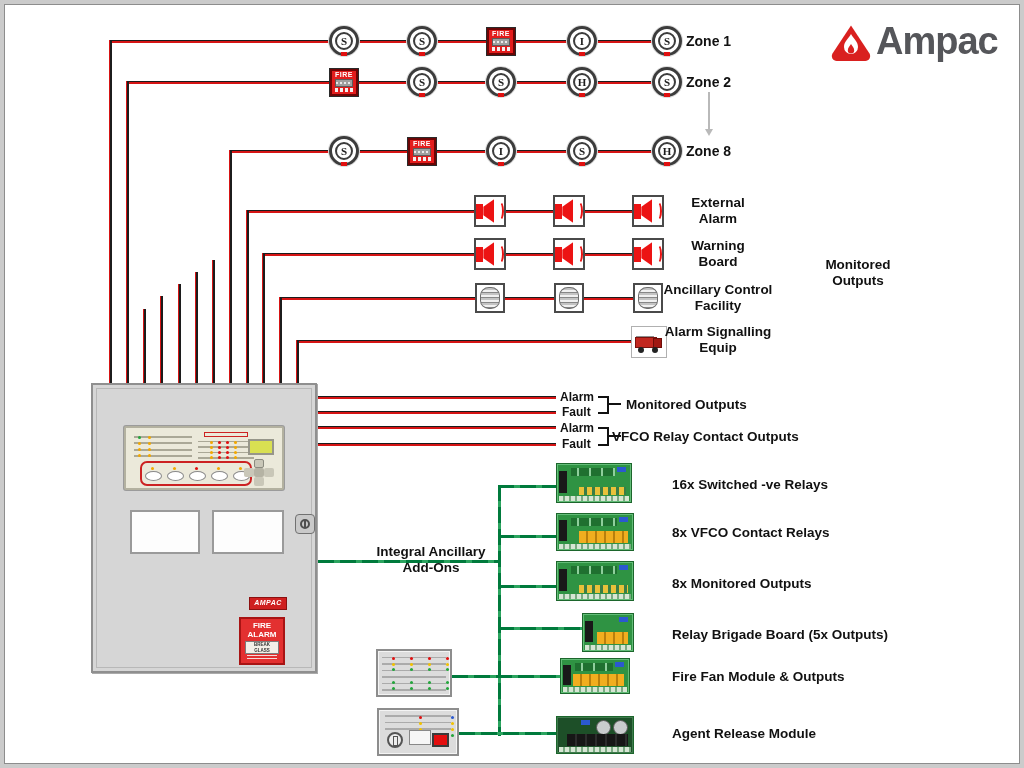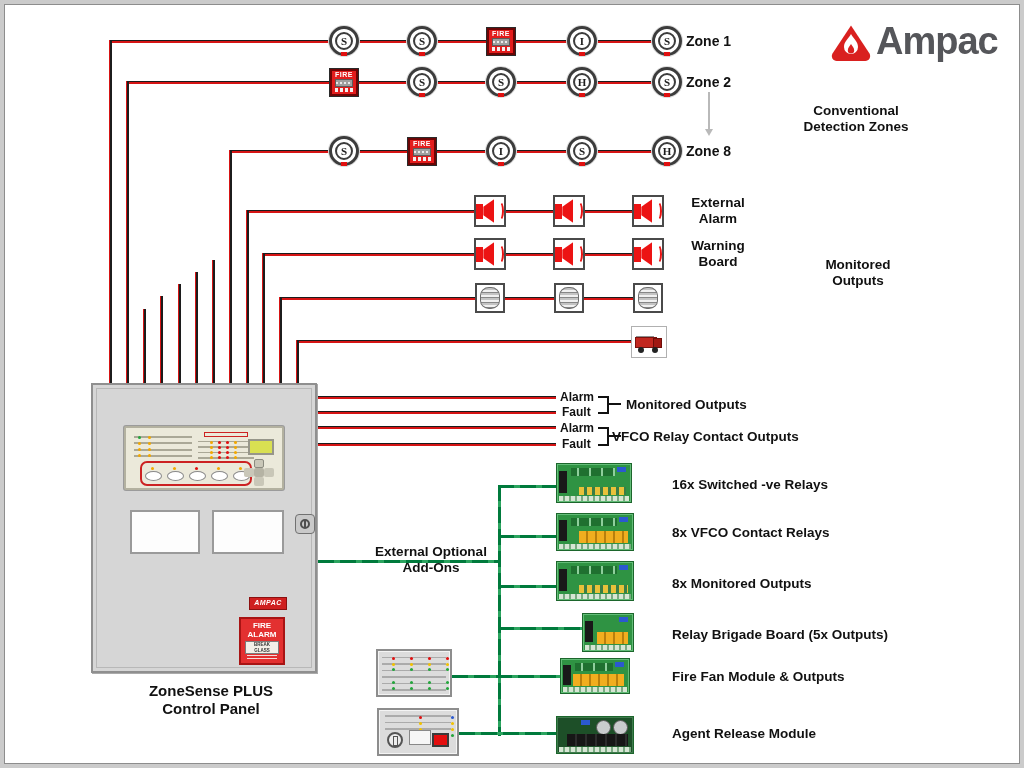--- a/index.html
+++ b/index.html
@@ -245,49 +245,50 @@
 
   <div class="coil" style="left:471px;top:279px">
       <span class="coil-in"></span>
     </div>
   <div class="coil" style="left:550px;top:279px">
       <span class="coil-in"></span>
     </div>
   <div class="coil" style="left:629px;top:279px">
       <span class="coil-in"></span>
     </div>
+  <div class="lbl f13 c" style="left:655px;top:278px;width:118px">Ancillary Control Facility</div>
 
   <div class="truck" style="left:627px;top:322px">
     <span class="t-ladder"></span>
       <span class="t-body"></span>
       <span class="t-cab"></span>
       <span class="t-w1"></span>
       <span class="t-w2"></span>
   </div>
-
-  <div class="lbl f13 c" style="left:780px;top:99px;width:144px">Conventional Detection Zones</div>
+  <div class="lbl f13 c" style="left:653px;top:320px;width:122px">Alarm Signalling Equip</div>
+
   <div class="lbl f13 c" style="left:805px;top:253px;width:98px">Monitored Outputs</div>
 
   <div class="lbl f12" style="left:556px;top:386px">Alarm</div>
   <div class="lbl f12" style="left:558px;top:401px">Fault</div>
   <div class="bk" style="left:594px;top:392px;width:10px;height:2px"></div>
   <div class="bk" style="left:594px;top:408px;width:10px;height:2px"></div>
   <div class="bk" style="left:603px;top:392px;width:2px;height:18px"></div>
   <div class="bk" style="left:603px;top:399px;width:14px;height:2px"></div>
   <div class="lbl f13" style="left:622px;top:393px">Monitored Outputs</div>
 
   <div class="lbl f12" style="left:556px;top:417px">Alarm</div>
   <div class="lbl f12" style="left:558px;top:433px">Fault</div>
   <div class="bk" style="left:594px;top:423px;width:10px;height:2px"></div>
   <div class="bk" style="left:594px;top:440px;width:10px;height:2px"></div>
   <div class="bk" style="left:603px;top:423px;width:2px;height:19px"></div>
   <div class="bk" style="left:603px;top:431px;width:14px;height:2px"></div>
   <div class="lbl f13" style="left:608px;top:425px">VFCO Relay Contact Outputs</div>
 
-  <div class="lbl f13 c" style="left:360px;top:540px;width:134px">External Optional Add-Ons</div>
+  <div class="lbl f13 c" style="left:360px;top:540px;width:134px">Integral Ancillary Add-Ons</div>
 
   <div class="pcb" style="left:552px;top:459px;width:74px;height:38px">
     <span class="connl"></span>
       <span class="chips"></span>
       <span class="blue"></span>
       <span class="relays small"></span>
       <span class="edge"></span>
   </div>
   <div class="lbl f13" style="left:668px;top:473px">16x Switched -ve Relays</div>
 
@@ -375,21 +376,20 @@
         <span class="keylock-in"></span>
       </div>
     <div class="sticker">AMPAC</div>
     <div class="bigcp">
       <div class="l1">FIRE</div>
       <div class="l1" style="margin-top:0">ALARM</div>
       <div class="glass">BREAK GLASS</div>
       <div class="foot"></div>
     </div>
   </div>
-  <div class="lbl c" style="left:122px;top:678px;width:170px;font-size:15px">ZoneSense PLUS Control Panel</div>
 
   <svg class="abs" style="left:826px;top:20px;z-index:3" width="42" height="38" viewBox="0 0 42 38">
     <path d="M21 1.5 L39.5 29.5 a5 5 0 0 1 -4.2 7.5 H6.7 a5 5 0 0 1 -4.2 -7.5 Z" fill="#d9201f"></path>
     <path d="M21 10 c2.5 5 7 7.5 7 13 a7 7 0 0 1 -14 0 c0 -5.5 4.5 -8 7 -13 Z" fill="#ffffff"></path>
     <path d="M21 20 c1.2 2.4 3.2 3.6 3.2 6.2 a3.2 3.2 0 0 1 -6.4 0 c0 -2.6 2 -3.8 3.2 -6.2 Z" fill="#d9201f"></path>
   </svg>
   <div class="logo-text">Ampac</div>
 
 </div>
 

